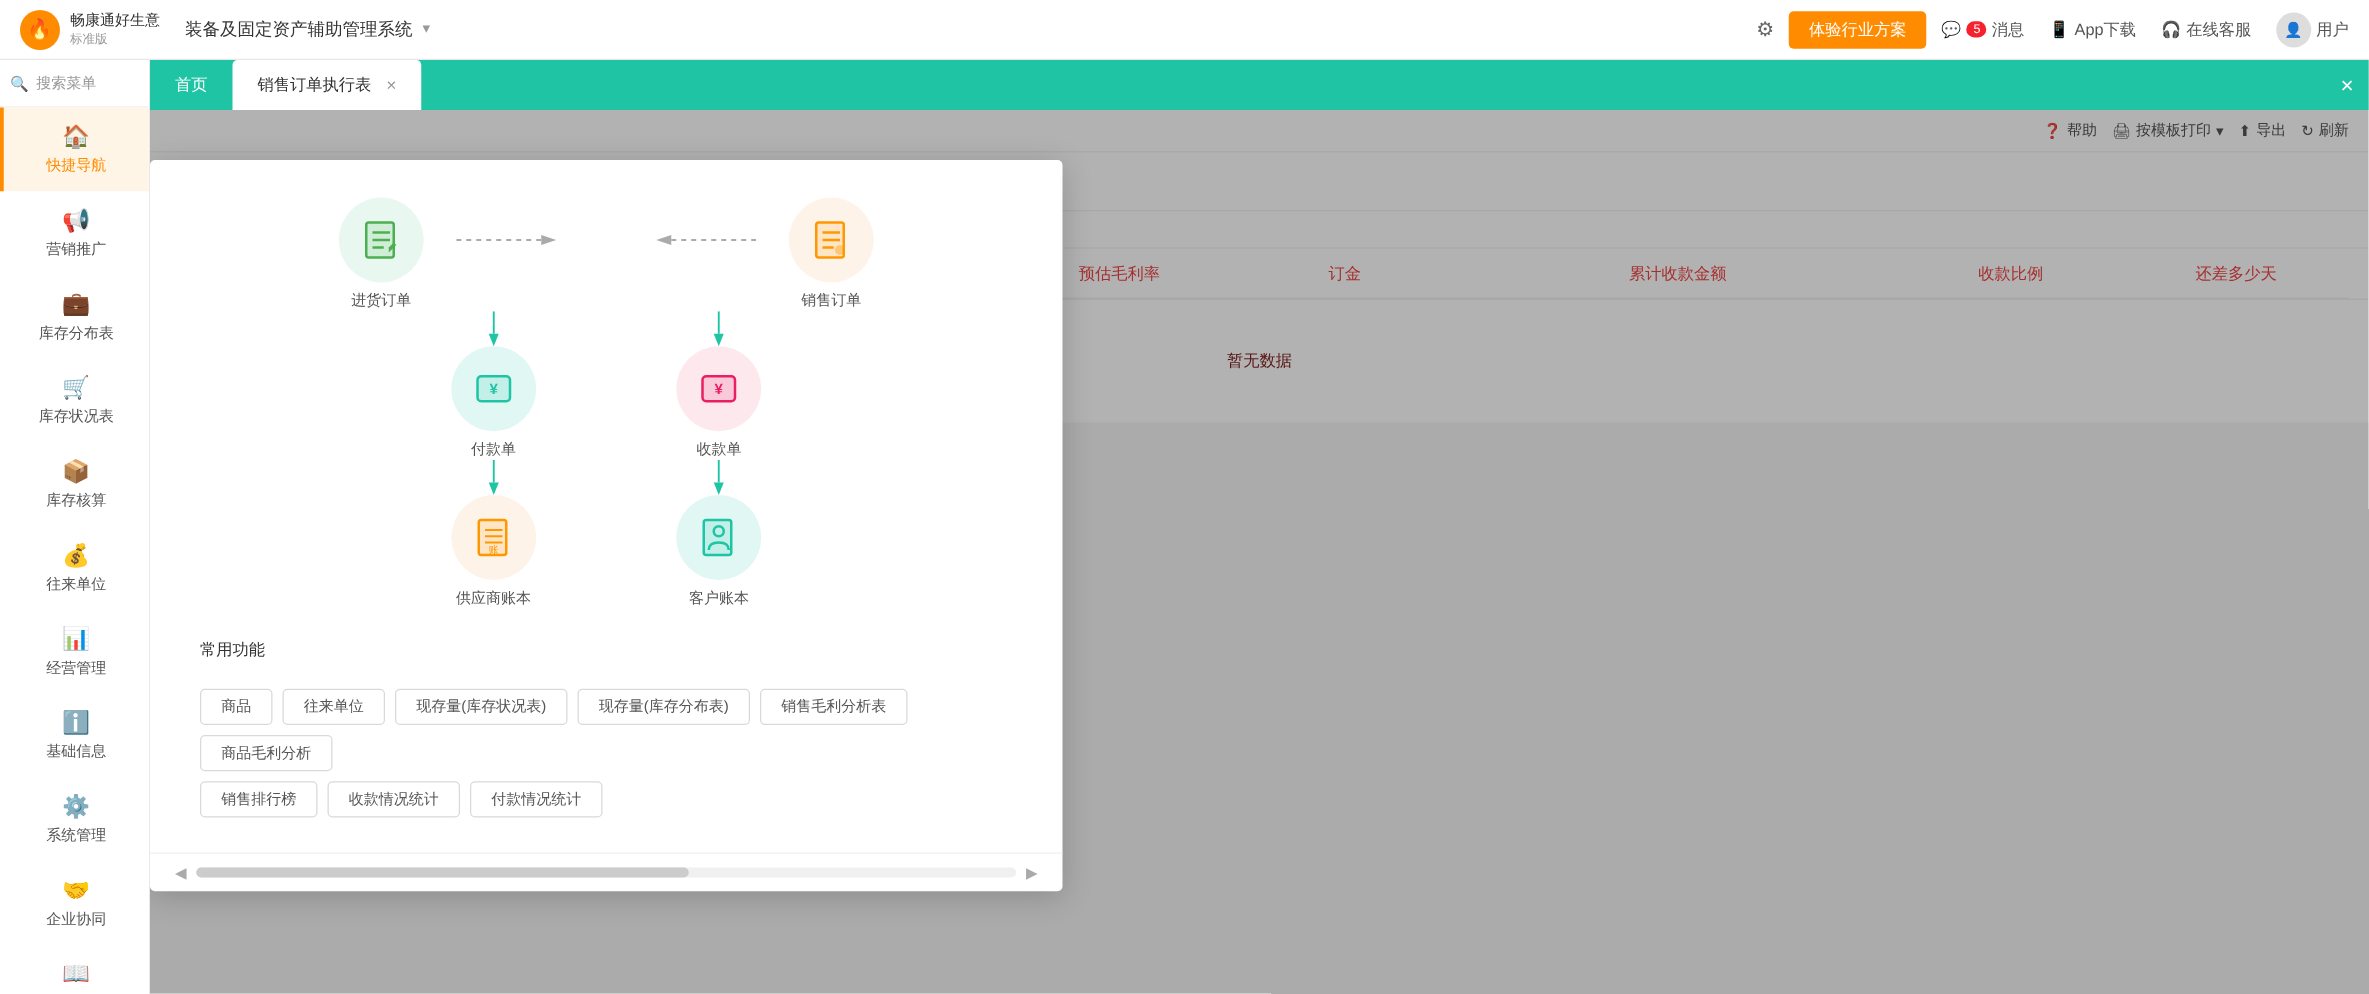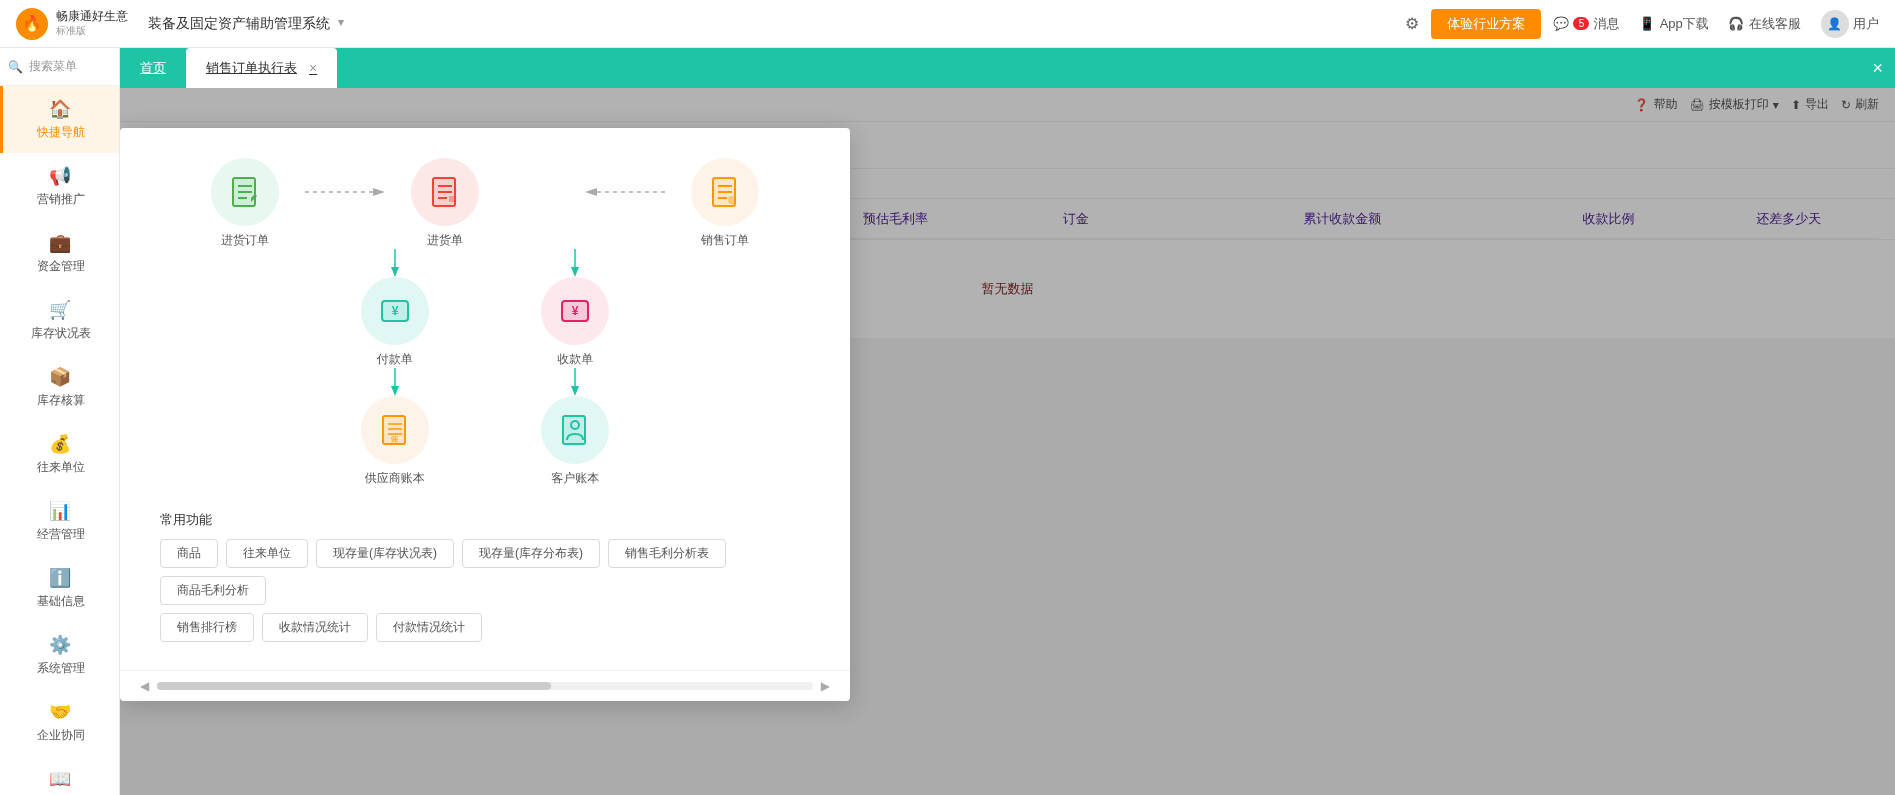--- a/index.html
+++ b/index.html
@@ -137,21 +137,20 @@
     }
     .tab-item {
       height: 40px;
       padding: 12px 20px;
       display: flex;
       align-items: center;
       gap: 8px;
       cursor: pointer;
       font-size: 13px;
       color: rgba(255,255,255,0.85);
-      text-decoration: underline;
     }
     .tab-item.active {
       background: #fff;
       color: #333;
       border-radius: 4px 4px 0 0;
     }
     .tab-item.home { color: #fff; }
     .tab-close-btn {
       margin-left: 4px;
       cursor: pointer;
@@ -264,21 +263,21 @@
     .table-header {
       background: #fff;
       padding: 0 16px;
       border-bottom: 1px solid #f0f0f0;
     }
     .table-head-row {
       display: flex;
       align-items: center;
       height: 40px;
       font-size: 13px;
-      color: #4c1d95;
+      color: #ef4444;
       border-bottom: 1px solid #f0f0f0;
     }
     .th { flex: 1; text-align: center; padding: 0 4px; white-space: nowrap; }
     .th.wide { flex: 2; }
     .th.narrow { flex: 0.7; }
 
     
     .empty-state {
       display: flex;
       justify-content: center;
@@ -358,21 +357,21 @@
     .circle-purple { background: #f0eafd; }
     .circle-orange { background: #fef3e8; }
     .circle-teal { background: #e0f7f4; }
     .circle-pink { background: #fde8ee; }
 
     
     .common-functions { margin-top: 8px; }
     .common-title {
       font-size: 13px;
       color: #333;
-      margin-bottom: 10px;
+      margin-bottom: 22px;
       font-weight: 500;
     }
     .func-grid {
       display: flex;
       flex-wrap: wrap;
       gap: 8px;
       margin-bottom: 8px;
     }
     .func-btn {
       border: 1px solid #d9d9d9;
@@ -453,21 +452,21 @@
   <div class="sidebar-item active">
     <span class="icon">🏠</span>
     <span>快捷导航</span>
   </div>
   <div class="sidebar-item">
     <span class="icon">📢</span>
     <span>营销推广</span>
   </div>
   <div class="sidebar-item">
     <span class="icon">💼</span>
-    <span>资金管理</span>
+    <span>库存分布表</span>
   </div>
   <div class="sidebar-item">
     <span class="icon">🛒</span>
     <span>库存状况表</span>
   </div>
   <div class="sidebar-item">
     <span class="icon">📦</span>
     <span>库存核算</span>
   </div>
   <div class="sidebar-item">
@@ -591,33 +590,20 @@
                 <div class="flow-label">进货订单</div>
               </div>
 
               <div style="width:80px;display:flex;align-items:center;margin-bottom:24px;">
                 <svg width="80" height="16" viewBox="0 0 80 16">
                   <line x1="0" y1="8" x2="68" y2="8" stroke="#aaa" stroke-width="1.5" stroke-dasharray="4 4"></line>
                   <polygon points="68,4 80,8 68,12" fill="#aaa"></polygon>
                 </svg>
               </div>
 
-              <div class="flow-item">
-                <div class="flow-circle circle-red">
-                  <svg width="36" height="36" viewBox="0 0 36 36" fill="none">
-                    <rect x="6" y="4" width="22" height="28" rx="2" fill="#f44336" opacity="0.15"></rect>
-                    <rect x="6" y="4" width="22" height="28" rx="2" stroke="#f44336" stroke-width="2" fill="none"></rect>
-                    <line x1="11" y1="12" x2="25" y2="12" stroke="#f44336" stroke-width="2"></line>
-                    <line x1="11" y1="18" x2="25" y2="18" stroke="#f44336" stroke-width="2"></line>
-                    <line x1="11" y1="24" x2="20" y2="24" stroke="#f44336" stroke-width="2"></line>
-                    <path d="M22 22 L28 22 L28 28 L22 28 Z" fill="#f44336" opacity="0.4"></path>
-                  </svg>
-                </div>
-                <div class="flow-label">进货单</div>
-              </div>
 
               <div style="width:80px;"></div>
 
 
               <div style="width:80px;display:flex;align-items:center;margin-bottom:24px;">
                 <svg width="80" height="16" viewBox="0 0 80 16">
                   <line x1="80" y1="8" x2="12" y2="8" stroke="#aaa" stroke-width="1.5" stroke-dasharray="4 4"></line>
                   <polygon points="12,4 0,8 12,12" fill="#aaa"></polygon>
                 </svg>
               </div>

